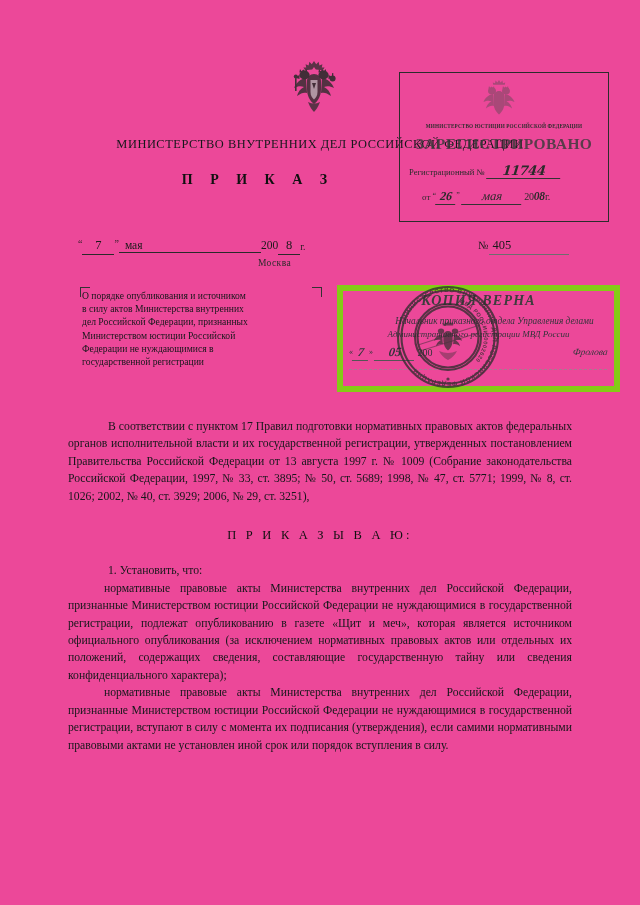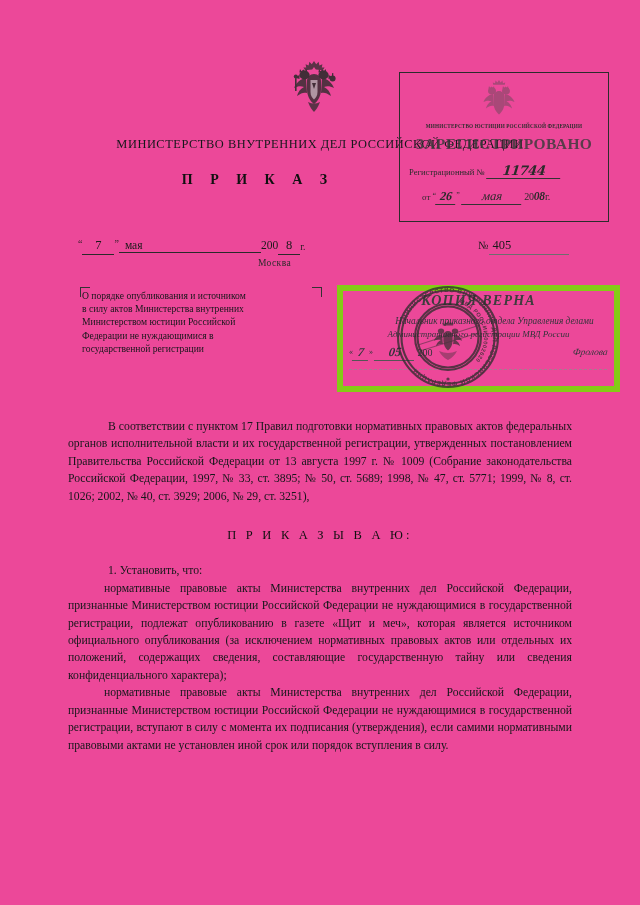--- a/index.html
+++ b/index.html
@@ -406,20 +406,21 @@
   <div class="numbox">
     <span class="num-sym">№</span><span class="num-val">405</span>
   </div>
 
   <div class="bracket-tl"></div>
   <div class="bracket-tr"></div>
 
   <div class="subject">
     <span class="line">О порядке опубликования и источником</span>
     <span class="line">в силу актов Министерства внутренних</span>
+    <span class="line">дел Российской Федерации, признанных</span>
     <span class="just">Министерством юстиции Российской</span>
     <span class="just">Федерации не нуждающимися в</span>
     <span class="line">государственной регистрации</span>
   </div>
 
   <div class="reg-stamp">
     <div class="reg-eagle">
       <svg viewBox="0 0 42 40" xmlns="http://www.w3.org/2000/svg">
         <g fill="#4a4a4a" opacity=".75">
           <ellipse cx="14" cy="12" rx="4" ry="3.4"></ellipse>

